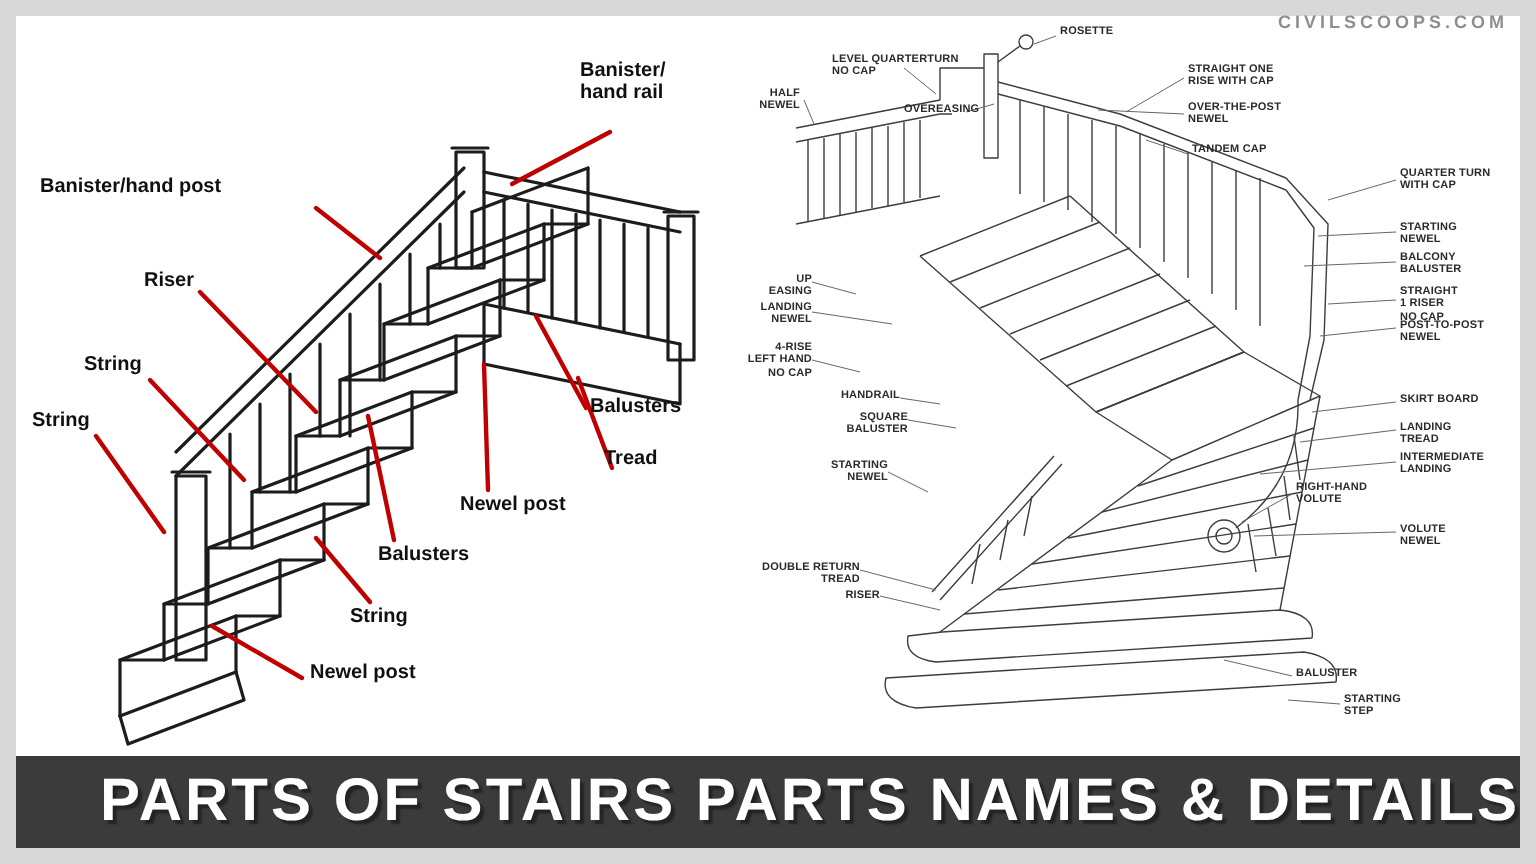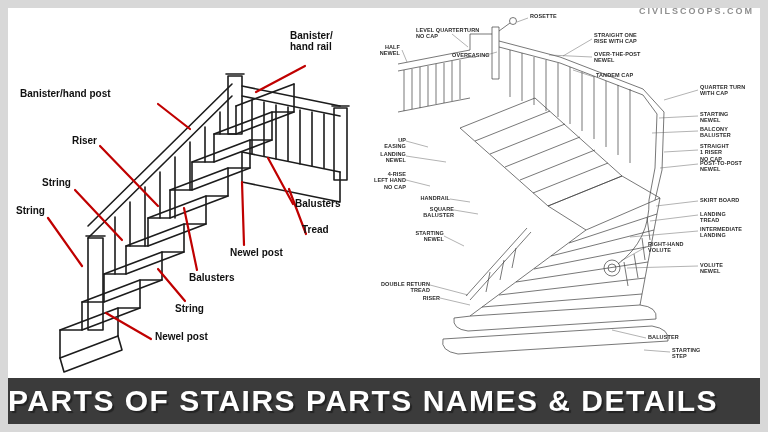--- a/index.html
+++ b/index.html
@@ -1,19 +1,19 @@
 <!DOCTYPE html>
 <html><head>
 <meta charset="utf-8">
 <style>
   *{box-sizing:border-box;margin:0;padding:0}
   html,body{width:768px;height:432px}
   body{position:relative;background:#d8d8d8;font-family:"Liberation Sans",sans-serif;overflow:hidden}
   .art{position:absolute;left:8px;top:8px;width:752px;height:370px;background:#ffffff}
-  .banner{position:absolute;left:8px;top:378px;width:752px;height:46px;background:#3b3b3b;display:flex;align-items:center;justify-content:flex-start;z-index:5}
+  .banner{position:absolute;left:8px;top:378px;width:752px;height:46px;background:#3b3b3b;display:flex;align-items:center;justify-content:flex-end;z-index:5}
   .banner span{color:#ffffff;font-weight:bold;font-size:30px;letter-spacing:1.5px;white-space:nowrap;text-shadow:2px 2px 1px rgba(0,0,0,.4)}
   .watermark{position:absolute;top:6px;right:14px;font-size:9px;letter-spacing:2px;color:#8f8f8f;font-weight:bold;z-index:4}
   svg.overlay{position:absolute;left:0;top:0;width:768px;height:432px;z-index:2}
   .llabel{position:absolute;z-index:3;font-size:10px;font-weight:bold;color:#101010;white-space:pre-line;line-height:1.12}
   .rlabel{position:absolute;z-index:3;font-size:5.5px;color:#2b2b2b;white-space:pre-line;line-height:1.18;letter-spacing:.1px;font-weight:bold}
   .ra{text-align:right}
 </style>
 </head>
 <body>
 

